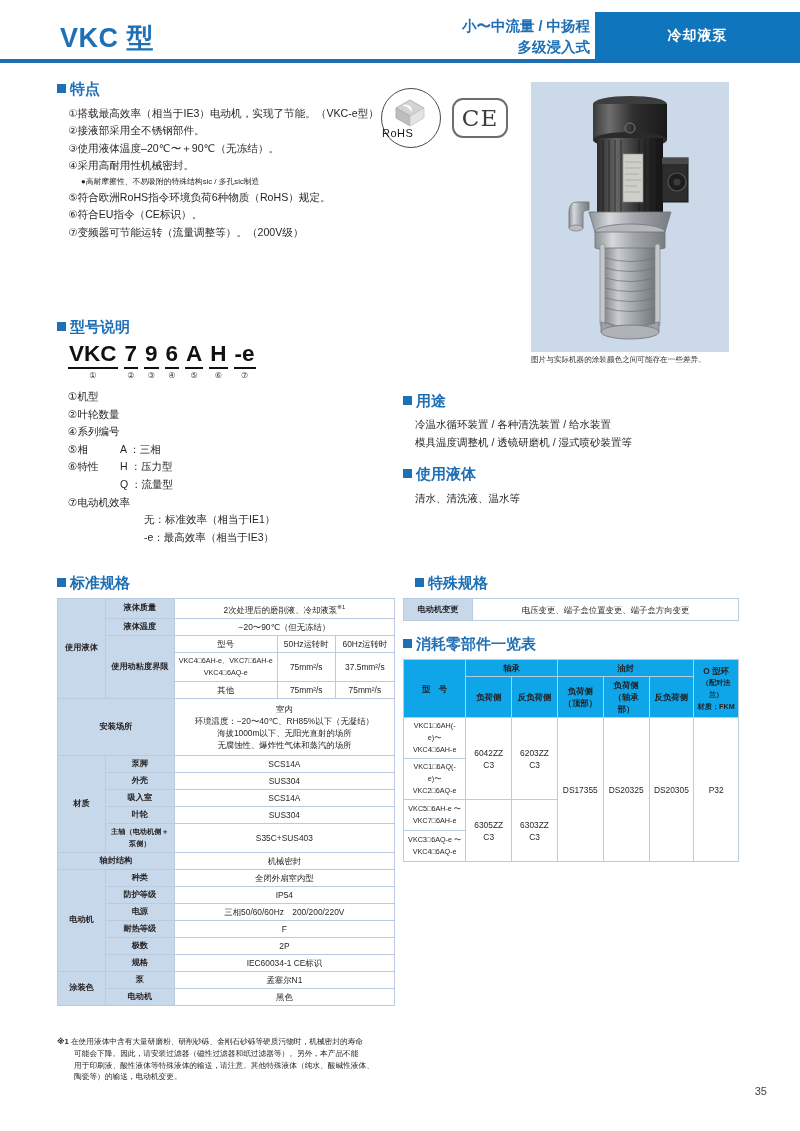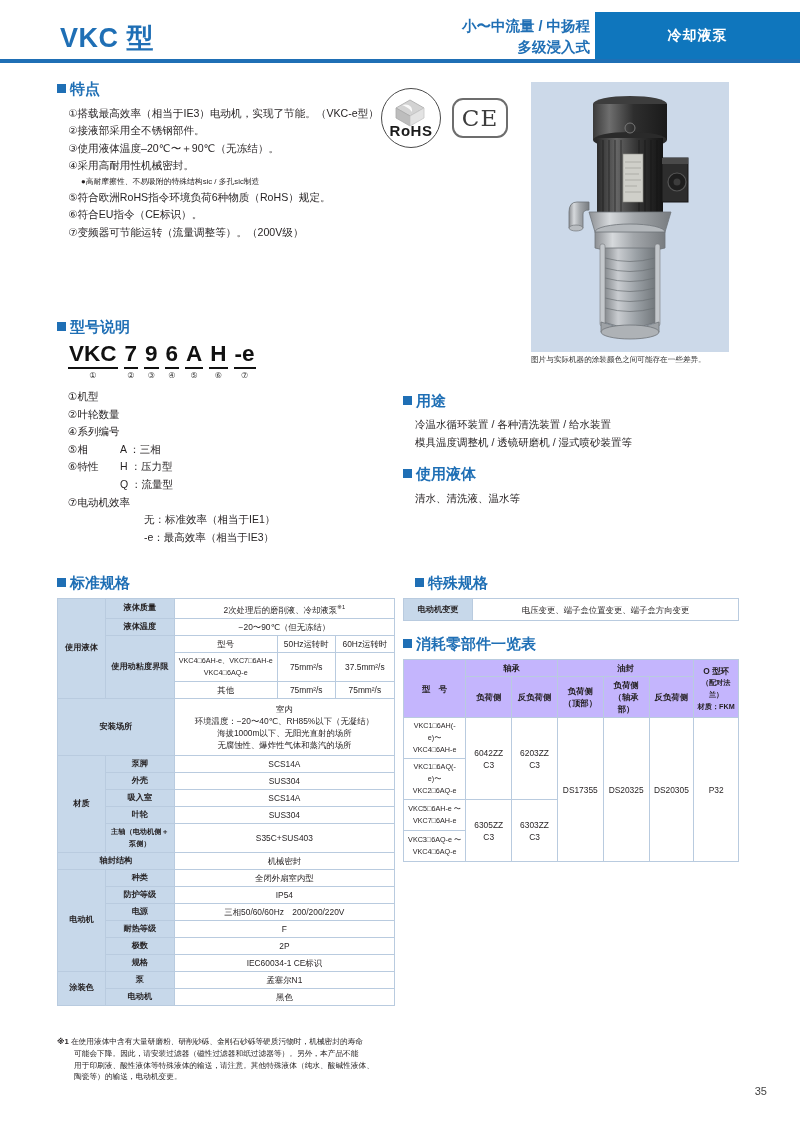--- a/index.html
+++ b/index.html
@@ -95,23 +95,22 @@
     position: absolute;
     left: 381px; top: 88px;
     width: 58px; height: 58px;
     border: 1.4px solid #4a4a4a;
     border-radius: 50%;
     background: #ffffff;
   }
   .rohs-text {
     position: absolute;
     left: 0; bottom: 8px; width: 58px;
-    text-align: center;
-    font-size: 15px;
-    font-weight: bold;
+    font-size: 11px;
+    font-weight: normal;
     color: #1a1a1a;
     letter-spacing: 0.5px;
   }
   .ce {
     position: absolute;
     left: 452px; top: 98px;
     width: 52px; height: 36px;
     border: 2.2px solid #6d6d6d;
     border-radius: 11px;
     background: #ffffff;
@@ -209,21 +208,21 @@
     vertical-align: middle;
     line-height: 12px;
   }
   .lbl {
     background: #c7d8ea;
     font-weight: bold;
     font-size: 8.2px;
   }
   .lbl-l { text-align: left; padding-left: 9px; }
   .hdr {
-    background: #c4b5fd;
+    background: #0ea5e9;
     font-weight: bold;
     font-size: 8.4px;
   }
   .tiny { font-size: 7.2px; }
   .cellwhite { background: #ffffff; }
   .al-left { text-align: left; padding-left: 5px; }
 
   
   .footnote {
     position: absolute;

